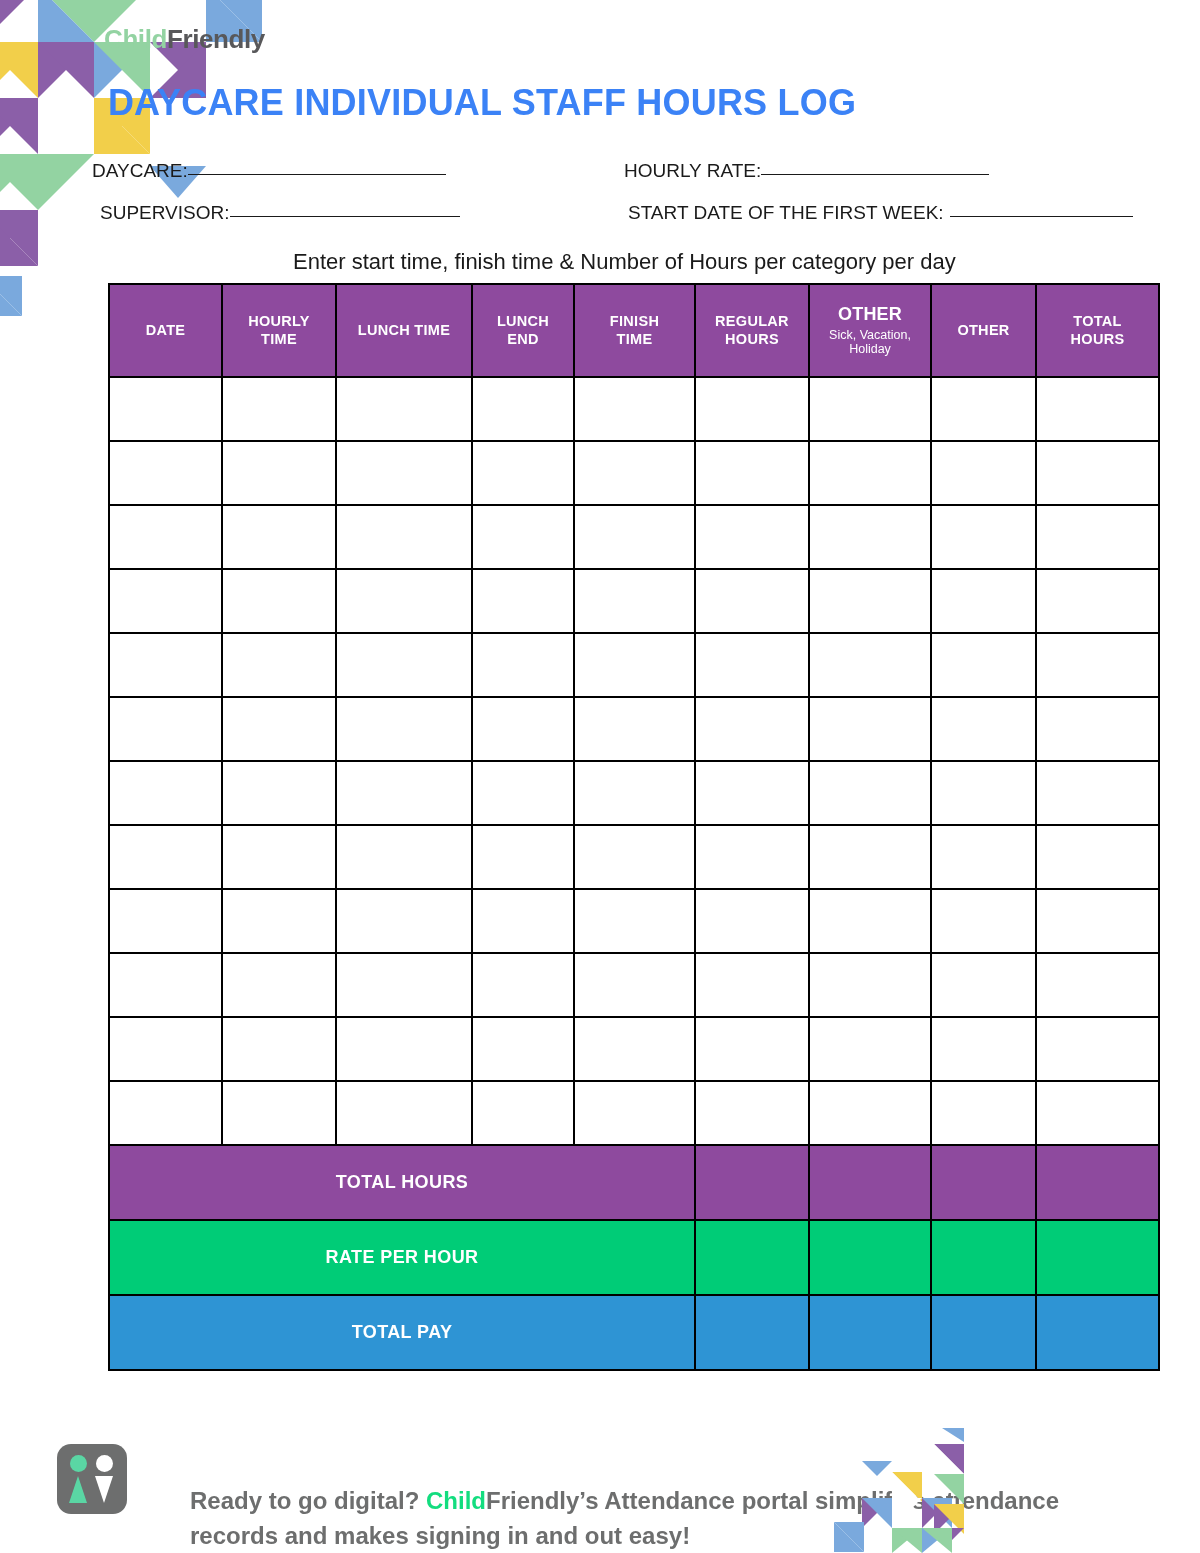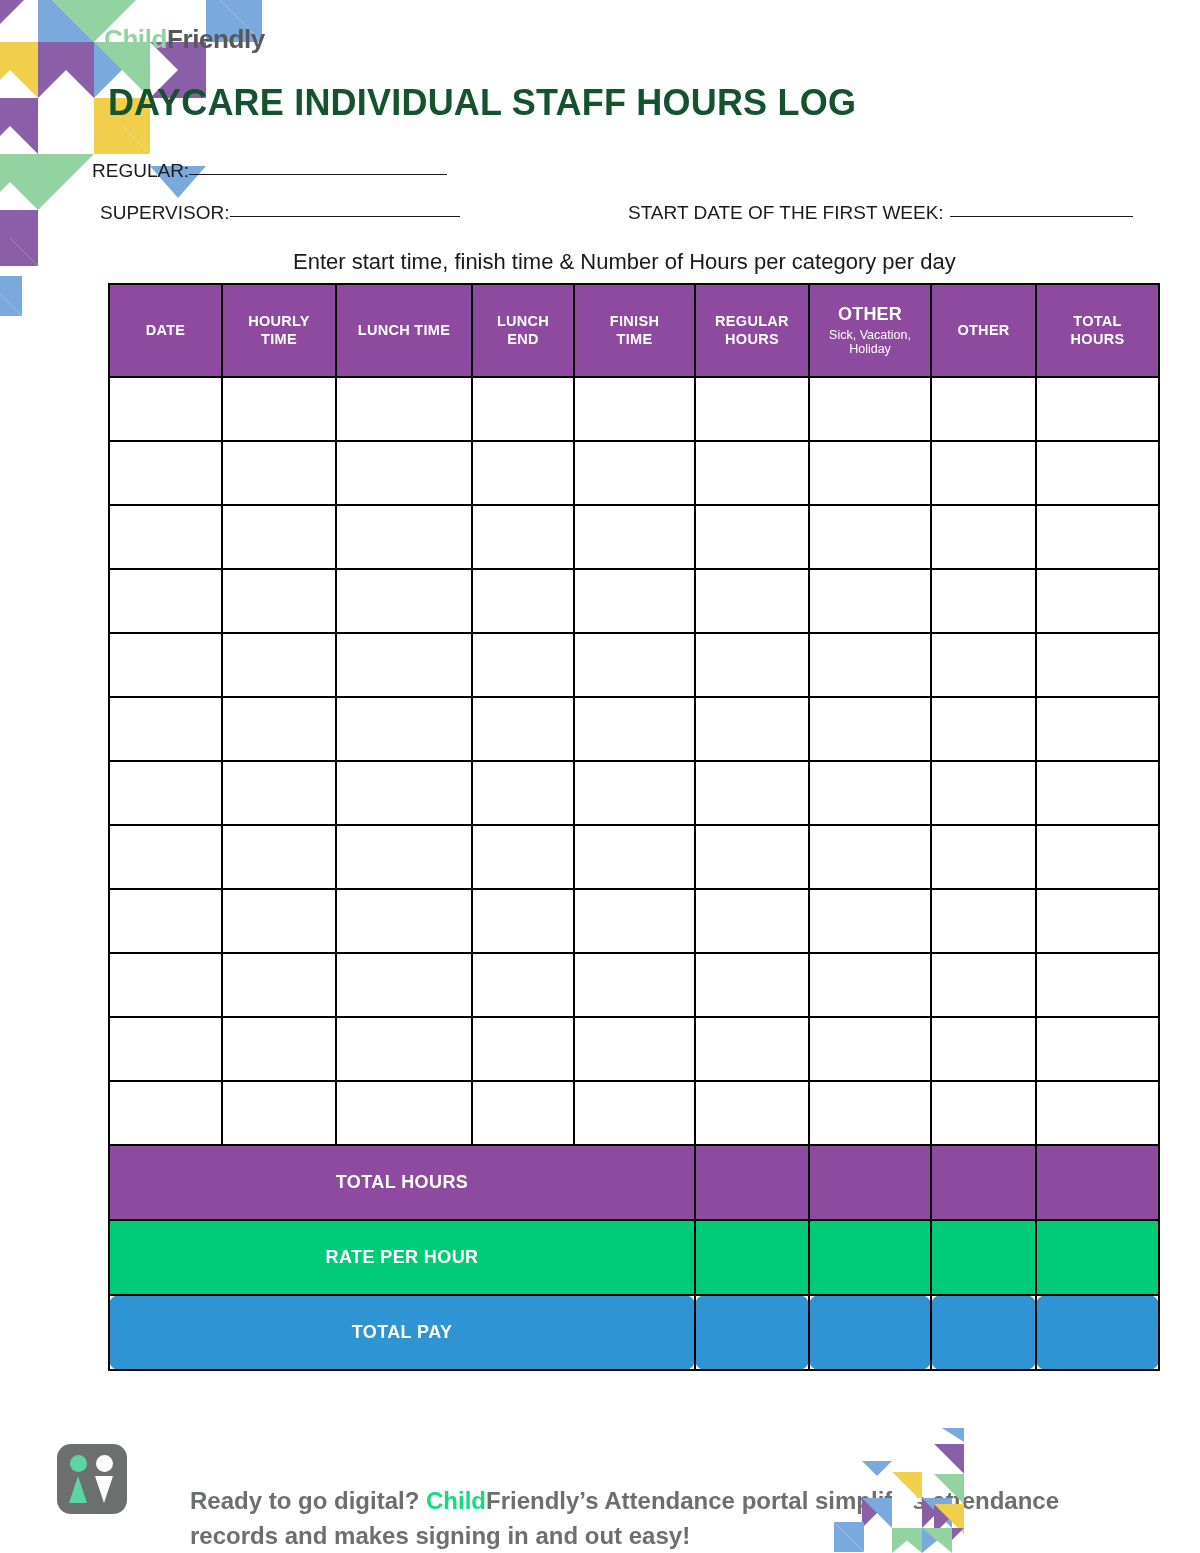--- a/index.html
+++ b/index.html
@@ -34,21 +34,21 @@
     white-space: nowrap;
   }
   #logo .child { color: #93d3a2; }
   #logo .friendly { color: #58585a; }
 
   
   #title {
     position: absolute;
     left: 0; right: 0; top: 82px;
     text-align: center;
-    color: #14532d;
+    color: #3b82f6;
     font-size: 36px;
     font-weight: bold;
     letter-spacing: 0.2px;
   }
 
   
   .meta-line {
     position: absolute;
     font-size: 19px;
     color: #1a1a1a;
@@ -124,21 +124,21 @@
     height: 75px;
     color: #fff;
     font-weight: bold;
     font-size: 18px;
     letter-spacing: 0.4px;
     text-align: center;
     vertical-align: middle;
   }
   tr.band-total td   { background: #8e4a9e; }
   tr.band-rate td    { background: #00cc77; }
-  tr.band-pay td     { background: #2e94d4; border-radius: 10px; }
+  tr.band-pay td     { background: #2e94d4; }
 
   
   #footer {
     position: absolute;
     left: 0; right: 0; top: 1443px;
     height: 110px;
   }
   #footer-icon {
     position: absolute;
     left: 57px; top: 1px;
@@ -229,24 +229,25 @@
       <polygon points="0,290 0,330 40,330" fill="#7aa9dd"></polygon>
     </svg>
   </div>
 
   <div id="logo">
     <span class="child">Child</span><span class="friendly">Friendly</span>
   </div>
 
   <div id="title">DAYCARE INDIVIDUAL STAFF HOURS LOG</div>
 
-  <div class="meta-line" id="meta-employee"><span>REGULAR:</span><span class="rule r1"></span></div>
+  <div class="meta-line" id="meta-employee"><span>DAYCARE:</span><span class="rule r1"></span></div>
 
   <div class="meta-line" id="meta-supervisor"><span>SUPERVISOR:</span><span class="rule r2"></span></div>
 
+  <div class="meta-line" id="meta-rate"><span>HOURLY RATE:</span><span class="rule r3"></span></div>
 
   <div class="meta-line" id="meta-startdate"><span>START DATE OF THE FIRST WEEK:</span><span class="rule r4"></span></div>
 
   <div id="subtitle">Enter start time, finish time &amp; Number of Hours per category per day</div>
 
   <div id="grid">
     <table class="hours">
       <colgroup>
         <col style="width:113px">
           <col style="width:114px">

